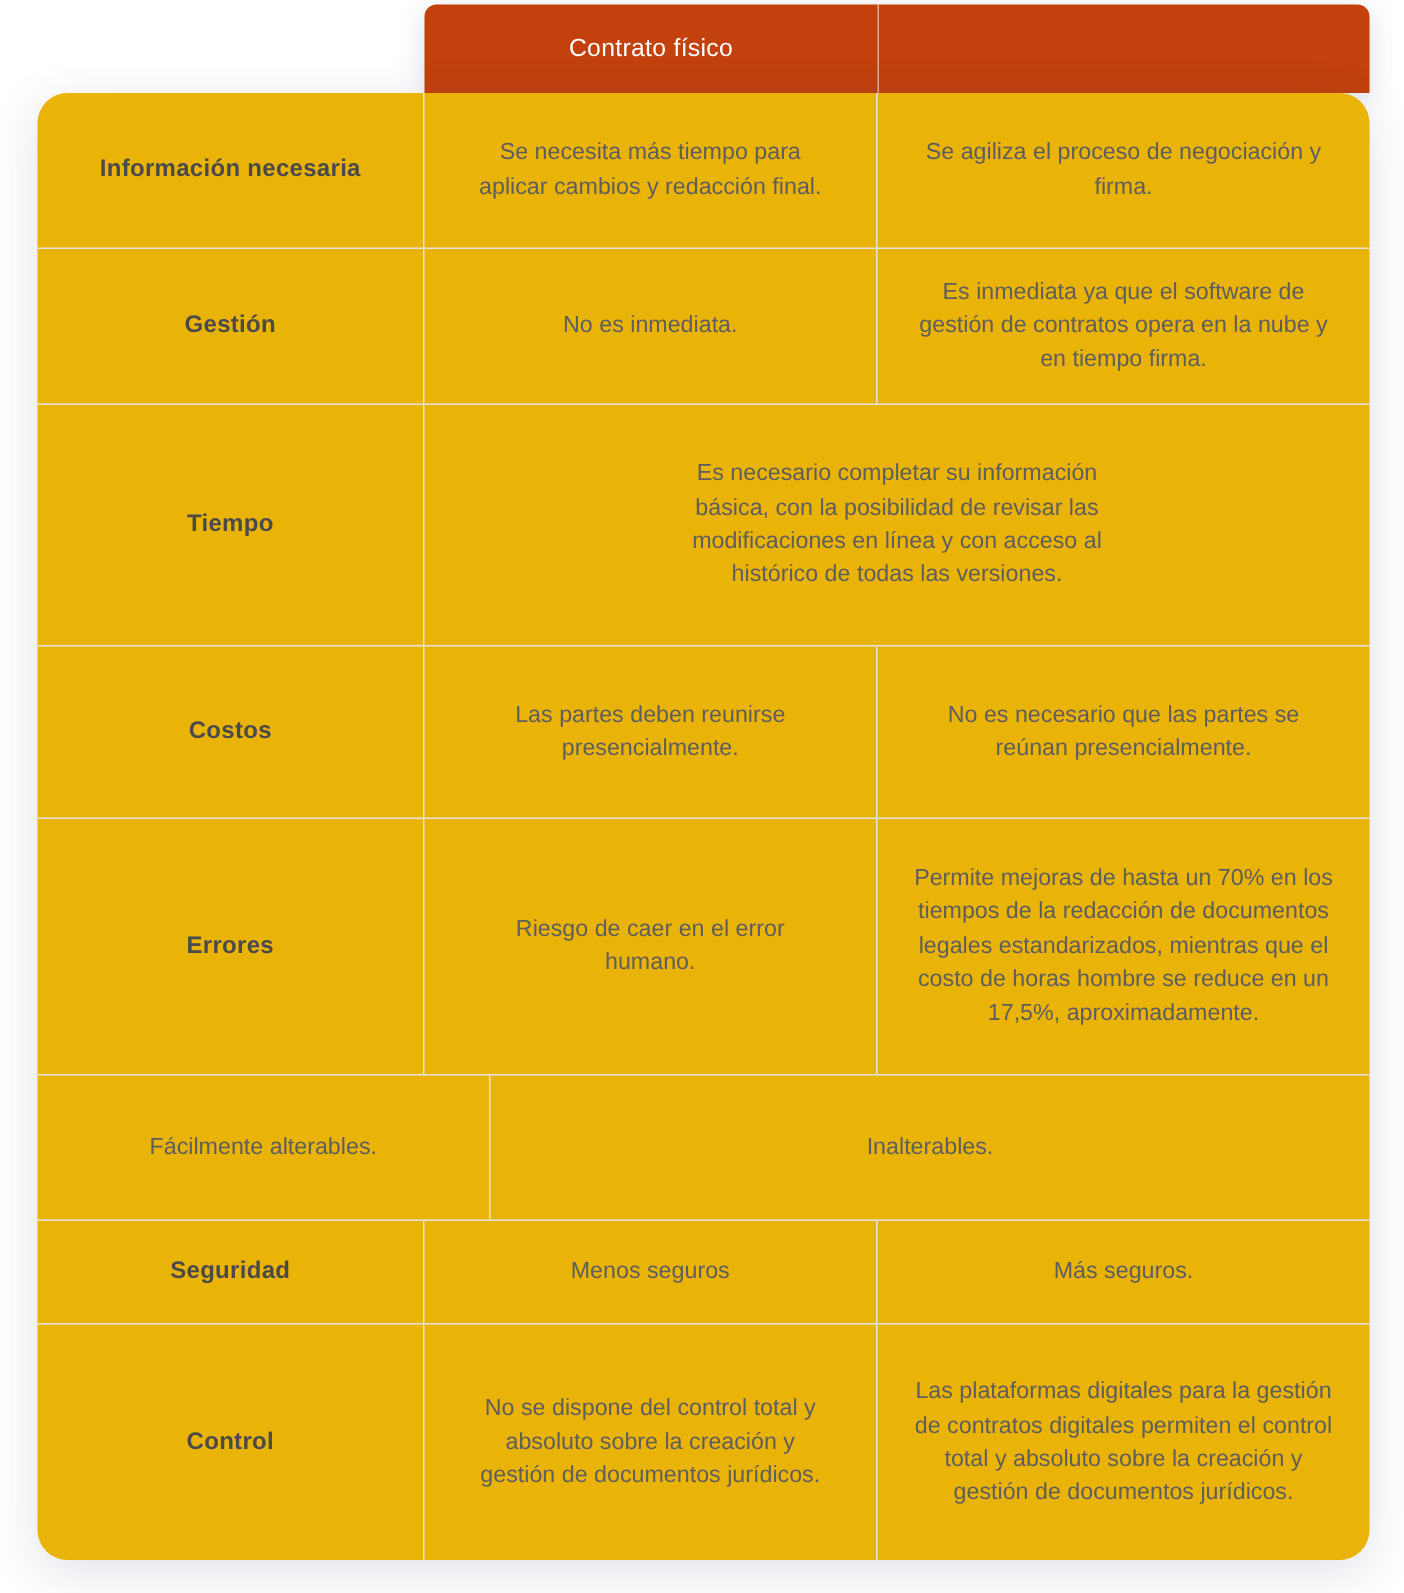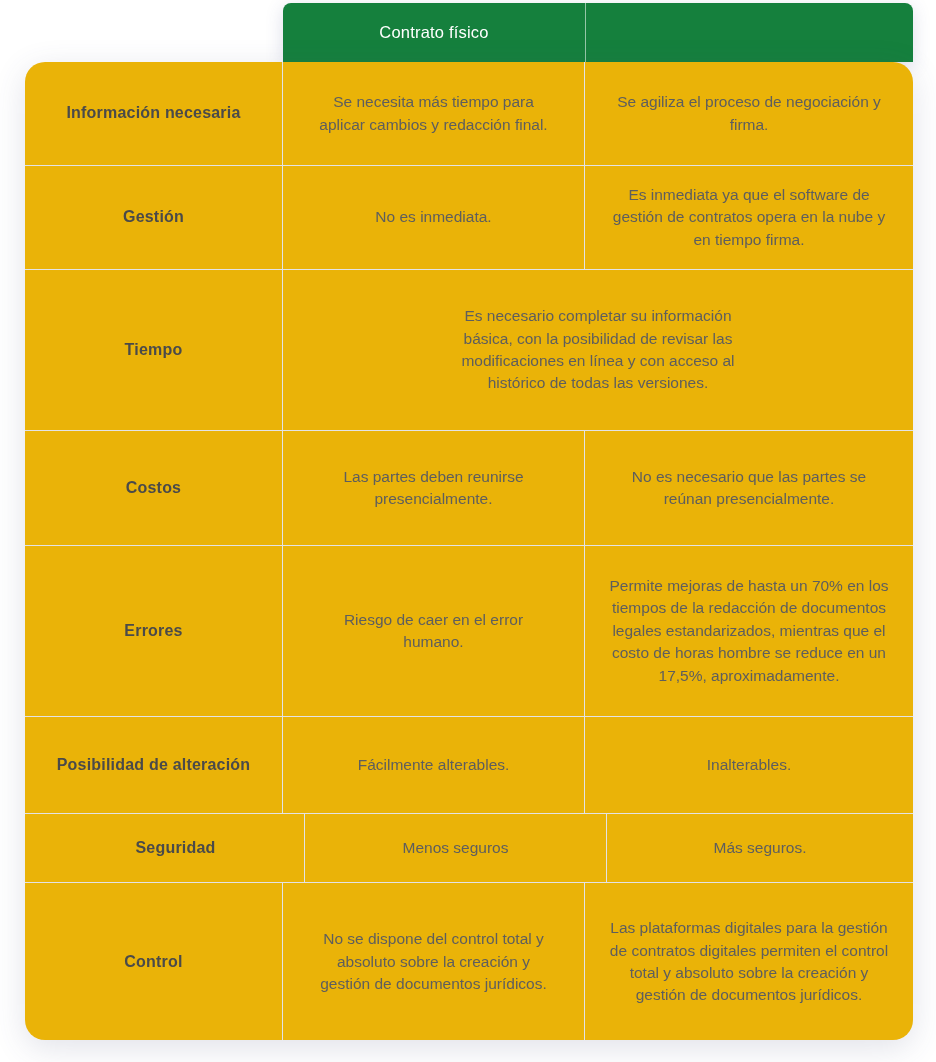--- a/index.html
+++ b/index.html
@@ -11,21 +11,21 @@
   }
   .stage {
     position: relative;
     width: 936px; height: 1062px;
   }
   
   .header {
     position: absolute;
     left: 283px; top: 3px;
     width: 630px; height: 59px;
-    background: #15803d;
+    background: #c2410c;
     border-radius: 8px 8px 0 0;
     display: flex;
     align-items: stretch;
     box-shadow: 0 4px 18px rgba(60, 70, 140, 0.18);
   }
   .hcell {
     display: flex;
     align-items: center;
     justify-content: center;
     color: #ffffff;
@@ -53,21 +53,21 @@
     align-items: stretch;
     border-bottom: 1px solid #E3E3E5;
   }
   .row:last-child { border-bottom: none; }
   .r1 { height: 104px; }
   .r2 { height: 104px; }
   .r3 { height: 161px; }
   .r4 { height: 115px; }
   .r5 { height: 171px; }
   .r6 { height:  97px; }
-  .r7 { height:  69px; padding-left: 22px; }
+  .r7 { height:  69px; }
   .r8 { height: 158px; }
   .cell {
     display: flex;
     align-items: center;
     justify-content: center;
     text-align: center;
   }
   .cell.label {
     width: 258px;
     border-right: 1px solid #E3E3E5;
@@ -153,23 +153,20 @@
         </div>
       <div class="cell fisico">
           <span>Riesgo de caer en el error humano.</span>
         </div>
       <div class="cell digital">
           <span>Permite mejoras de hasta un 70% en los tiempos de la redacción de documentos legales estandarizados, mientras que el costo de horas hombre se reduce en un 17,5%, aproximadamente.</span>
         </div>
     </div>
 
     <div class="row r6">
-      <div class="cell label">
-          <span>Posibilidad de alteración</span>
-        </div>
       <div class="cell fisico">
           <span>Fácilmente alterables.</span>
         </div>
       <div class="cell digital">
           <span>Inalterables.</span>
         </div>
     </div>
 
     <div class="row r7">
       <div class="cell label">

